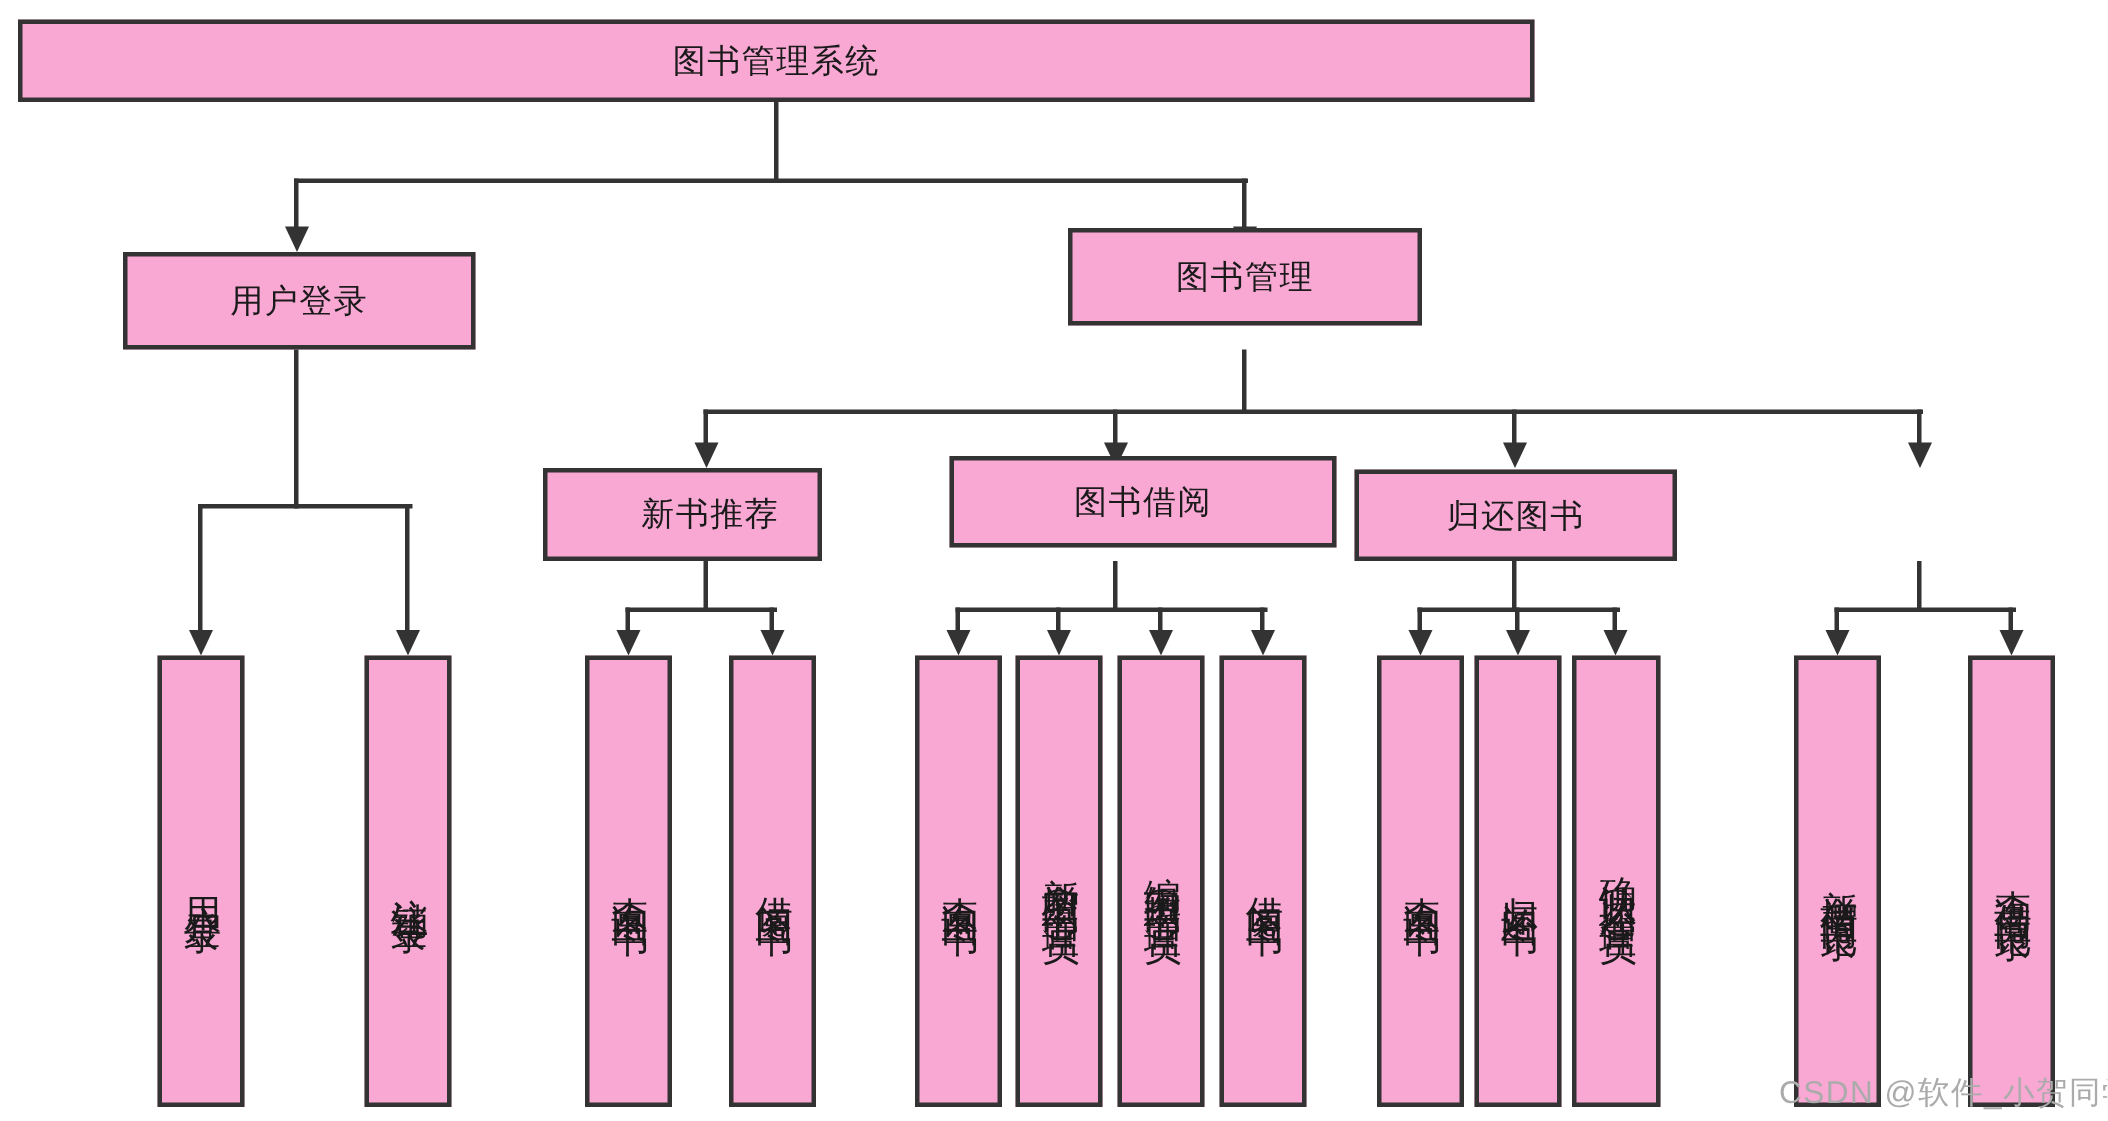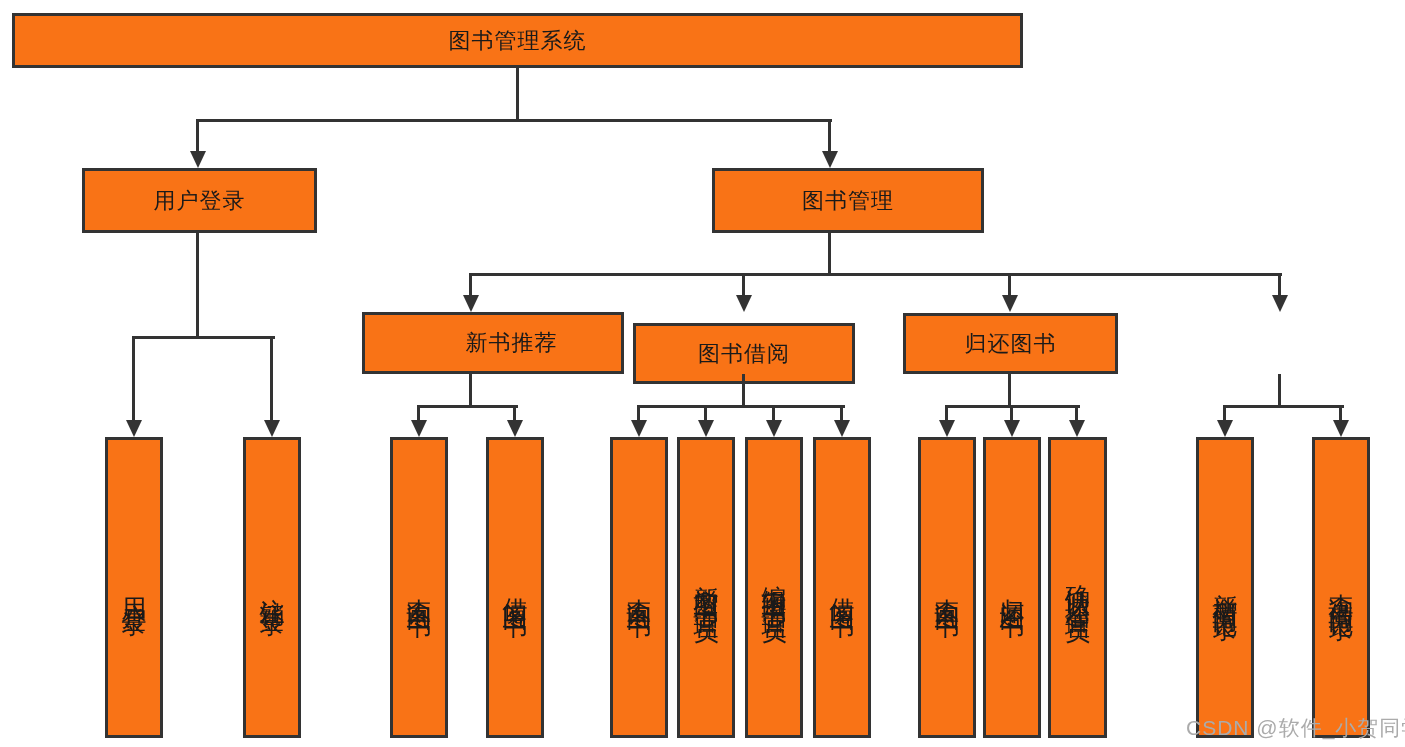--- a/index.html
+++ b/index.html
@@ -7,21 +7,21 @@
     position: relative;
     width: 1405px;
     height: 747px;
     background: #ffffff;
     font-family: "Liberation Sans", sans-serif;
     overflow: hidden;
   }
   .box {
     position: absolute;
     box-sizing: border-box;
-    background: #f97316;
+    background: #f9a8d4;
     border: 3px solid #333333;
     display: flex;
     align-items: center;
     justify-content: center;
     color: #1a1a1a;
   }
   .hnode { font-size: 22px; letter-spacing: 1px; }
   .hnode span { white-space: nowrap; }
   .vbox { font-size: 25px; }
   .vbox span {
@@ -63,21 +63,21 @@
   <div class="vline" style="left:516px; top:68px; height:53px;"></div>
   <div class="hline" style="left:196px; top:119px; width:636px;"></div>
   <div class="vline" style="left:196px; top:119px; height:34px;"></div>
   <div class="arrow" style="left:190px; top:151px;"></div>
   <div class="vline" style="left:828px; top:119px; height:34px;"></div>
   <div class="arrow" style="left:822px; top:151px;"></div>
 
   <div class="box hnode" style="left:82px; top:168px; width:235px; height:65px;">
     <span>用户登录</span>
   </div>
-  <div class="box hnode" style="left:712px; top:168px; width:272px; height:65px;">
+  <div class="box hnode" style="left:712px; top:152px; width:236px; height:65px;">
     <span>图书管理</span>
   </div>
 
   <div class="vline" style="left:196px; top:233px; height:106px;"></div>
   <div class="hline" style="left:132px; top:336px; width:143px;"></div>
   <div class="vline" style="left:132px; top:336px; height:86px;"></div>
   <div class="arrow" style="left:126px; top:420px;"></div>
   <div class="vline" style="left:270px; top:336px; height:86px;"></div>
   <div class="arrow" style="left:264px; top:420px;"></div>
 
@@ -85,24 +85,24 @@
   <div class="hline" style="left:469px; top:273px; width:813px;"></div>
   <div class="vline" style="left:469px; top:273px; height:24px;"></div>
   <div class="arrow" style="left:463px; top:295px;"></div>
   <div class="vline" style="left:742px; top:273px; height:24px;"></div>
   <div class="arrow" style="left:736px; top:295px;"></div>
   <div class="vline" style="left:1008px; top:273px; height:24px;"></div>
   <div class="arrow" style="left:1002px; top:295px;"></div>
   <div class="vline" style="left:1278px; top:273px; height:24px;"></div>
   <div class="arrow" style="left:1272px; top:295px;"></div>
 
-  <div class="box hnode" style="left:362px; top:312px; width:262px; height:62px;padding-left:37px;">
+  <div class="box hnode" style="left:362px; top:312px; width:186px; height:62px;padding-left:37px;">
     <span>新书推荐</span>
   </div>
-  <div class="box hnode" style="left:633px; top:323px; width:222px; height:61px;">
+  <div class="box hnode" style="left:633px; top:304px; width:258px; height:61px;">
     <span>图书借阅</span>
   </div>
   <div class="box hnode" style="left:903px; top:313px; width:215px; height:61px;">
     <span>归还图书</span>
   </div>
 
   <div class="vline" style="left:469px; top:374px; height:34px;"></div>
   <div class="hline" style="left:417px; top:405px; width:101px;"></div>
   <div class="vline" style="left:417px; top:405px; height:17px;"></div>
   <div class="arrow" style="left:411px; top:420px;"></div>

